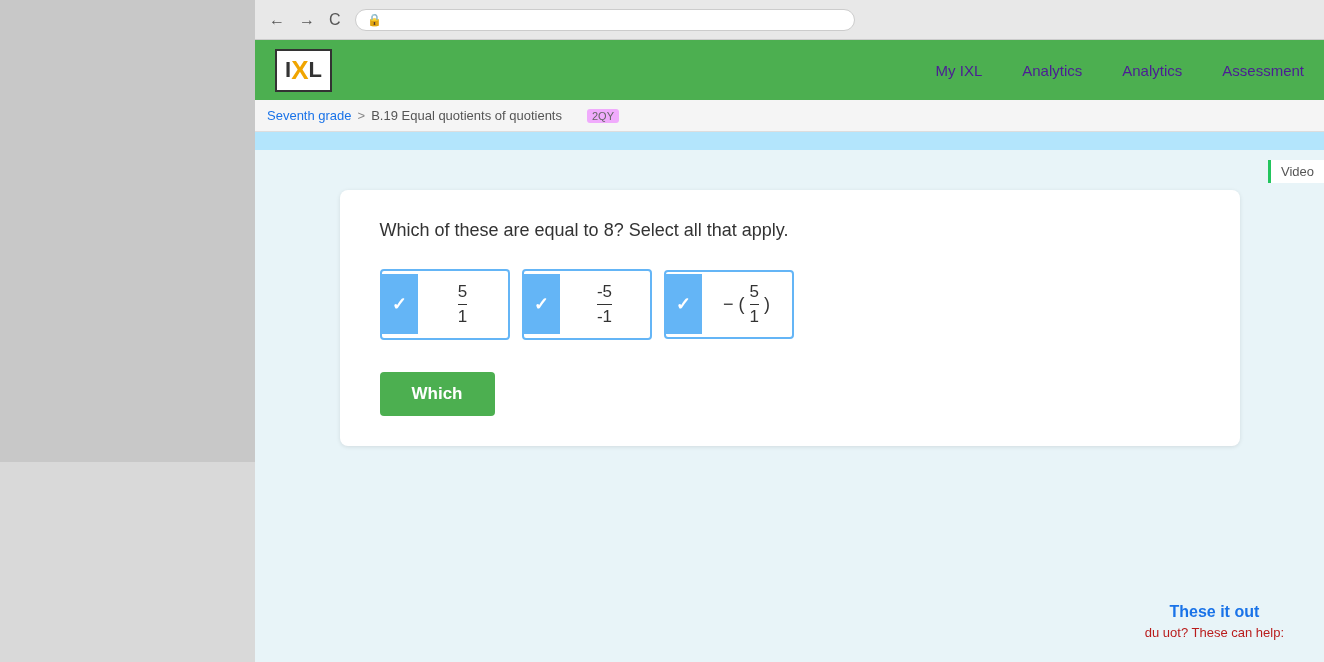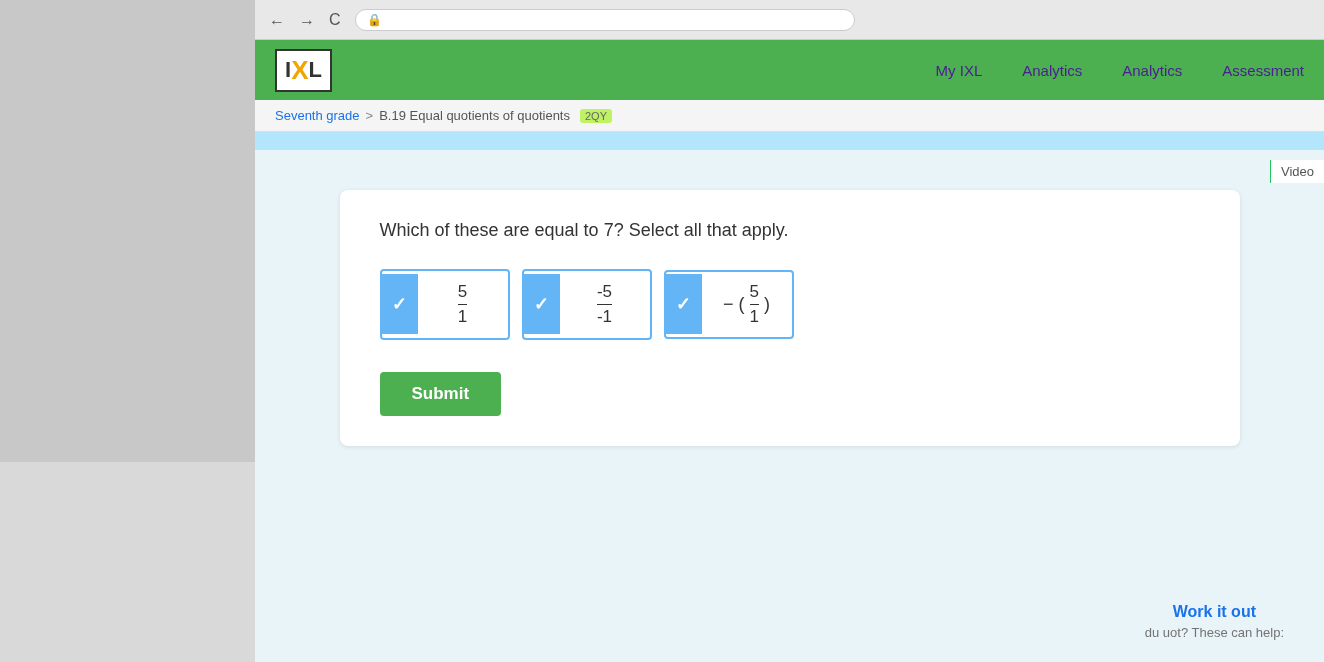--- a/index.html
+++ b/index.html
@@ -125,43 +125,43 @@
       color: #4c1d95;
       text-decoration: none;
       font-size: 15px;
       font-weight: 500;
       cursor: pointer;
     }
 
     
     .breadcrumb-bar {
       background: #f5f5f5;
-      padding: 8px 20px;
+      padding: 8px 12px;
       font-size: 13px;
       color: #555;
       border-bottom: 1px solid #ddd;
       display: flex;
       align-items: center;
       gap: 6px;
     }
     .breadcrumb-link {
       color: #1a73e8;
       cursor: pointer;
       text-decoration: none;
     }
     .breadcrumb-sep {
       color: #888;
     }
     .badge {
-      background: #bef264;
+      background: #f0abfc;
       border-radius: 3px;
       padding: 1px 5px;
       font-size: 11px;
       color: #666;
-      margin-left: 4px;
+      margin-left: 19px;
     }
 
     
     .light-blue-banner {
       background: #b3e5fc;
       height: 18px;
     }
 
     
     .main-content {
@@ -173,21 +173,21 @@
 
     
     .video-label {
       position: absolute;
       top: 10px;
       right: 0;
       background: #fff;
       padding: 4px 10px;
       font-size: 13px;
       color: #555;
-      border-left: 1px solid #22c55e;
+      border-left: 3px solid #22c55e;
     }
 
     
     .question-card {
       background: white;
       border-radius: 8px;
       padding: 30px 40px;
       max-width: 900px;
       margin: 20px auto 0 auto;
       box-shadow: 0 1px 4px rgba(0,0,0,0.1);
@@ -280,21 +280,21 @@
       text-align: center;
     }
     .work-it-out-title {
       color: #1a73e8;
       font-size: 16px;
       font-weight: bold;
       margin-bottom: 4px;
     }
     .work-it-out-sub {
       font-size: 13px;
-      color: #737373;
+      color: #b91c1c;
     }
   </style>
 </head>
 <body>
 
 <div class="left-panel">
   <div class="left-panel-white"></div>
 </div>
 
 <div class="browser-content">
@@ -332,21 +332,21 @@
   </div>
 
   <div class="light-blue-banner"></div>
 
   <div class="main-content">
 
     <div class="video-label">Video</div>
 
     <div class="question-card">
 
-      <div class="question-text">Which of these are equal to 7? Select all that apply.</div>
+      <div class="question-text">Which of these are equal to 8? Select all that apply.</div>
 
       <div class="options-row">
 
         <div class="option-item selected">
           <div class="option-check">✓</div>
           <div class="option-value">
             <span class="fraction">
               <span class="numerator">5</span>
               <span class="denominator">1</span>
             </span>
@@ -371,23 +371,23 @@
             <span class="fraction" style="display:inline-flex; vertical-align:middle;">
               <span class="numerator">5</span>
               <span class="denominator">1</span>
             </span>
             <span style="font-size:18px;">)</span>
           </div>
         </div>
 
       </div>
 
-      <button class="submit-btn">Submit</button>
+      <button class="submit-btn">Which</button>
 
     </div>
 
     <div class="work-it-out">
-      <div class="work-it-out-title">Work it out</div>
+      <div class="work-it-out-title">These it out</div>
       <div class="work-it-out-sub">du uot? These can help:</div>
     </div>
 
   </div>
 </div>
 
 </body></html>

